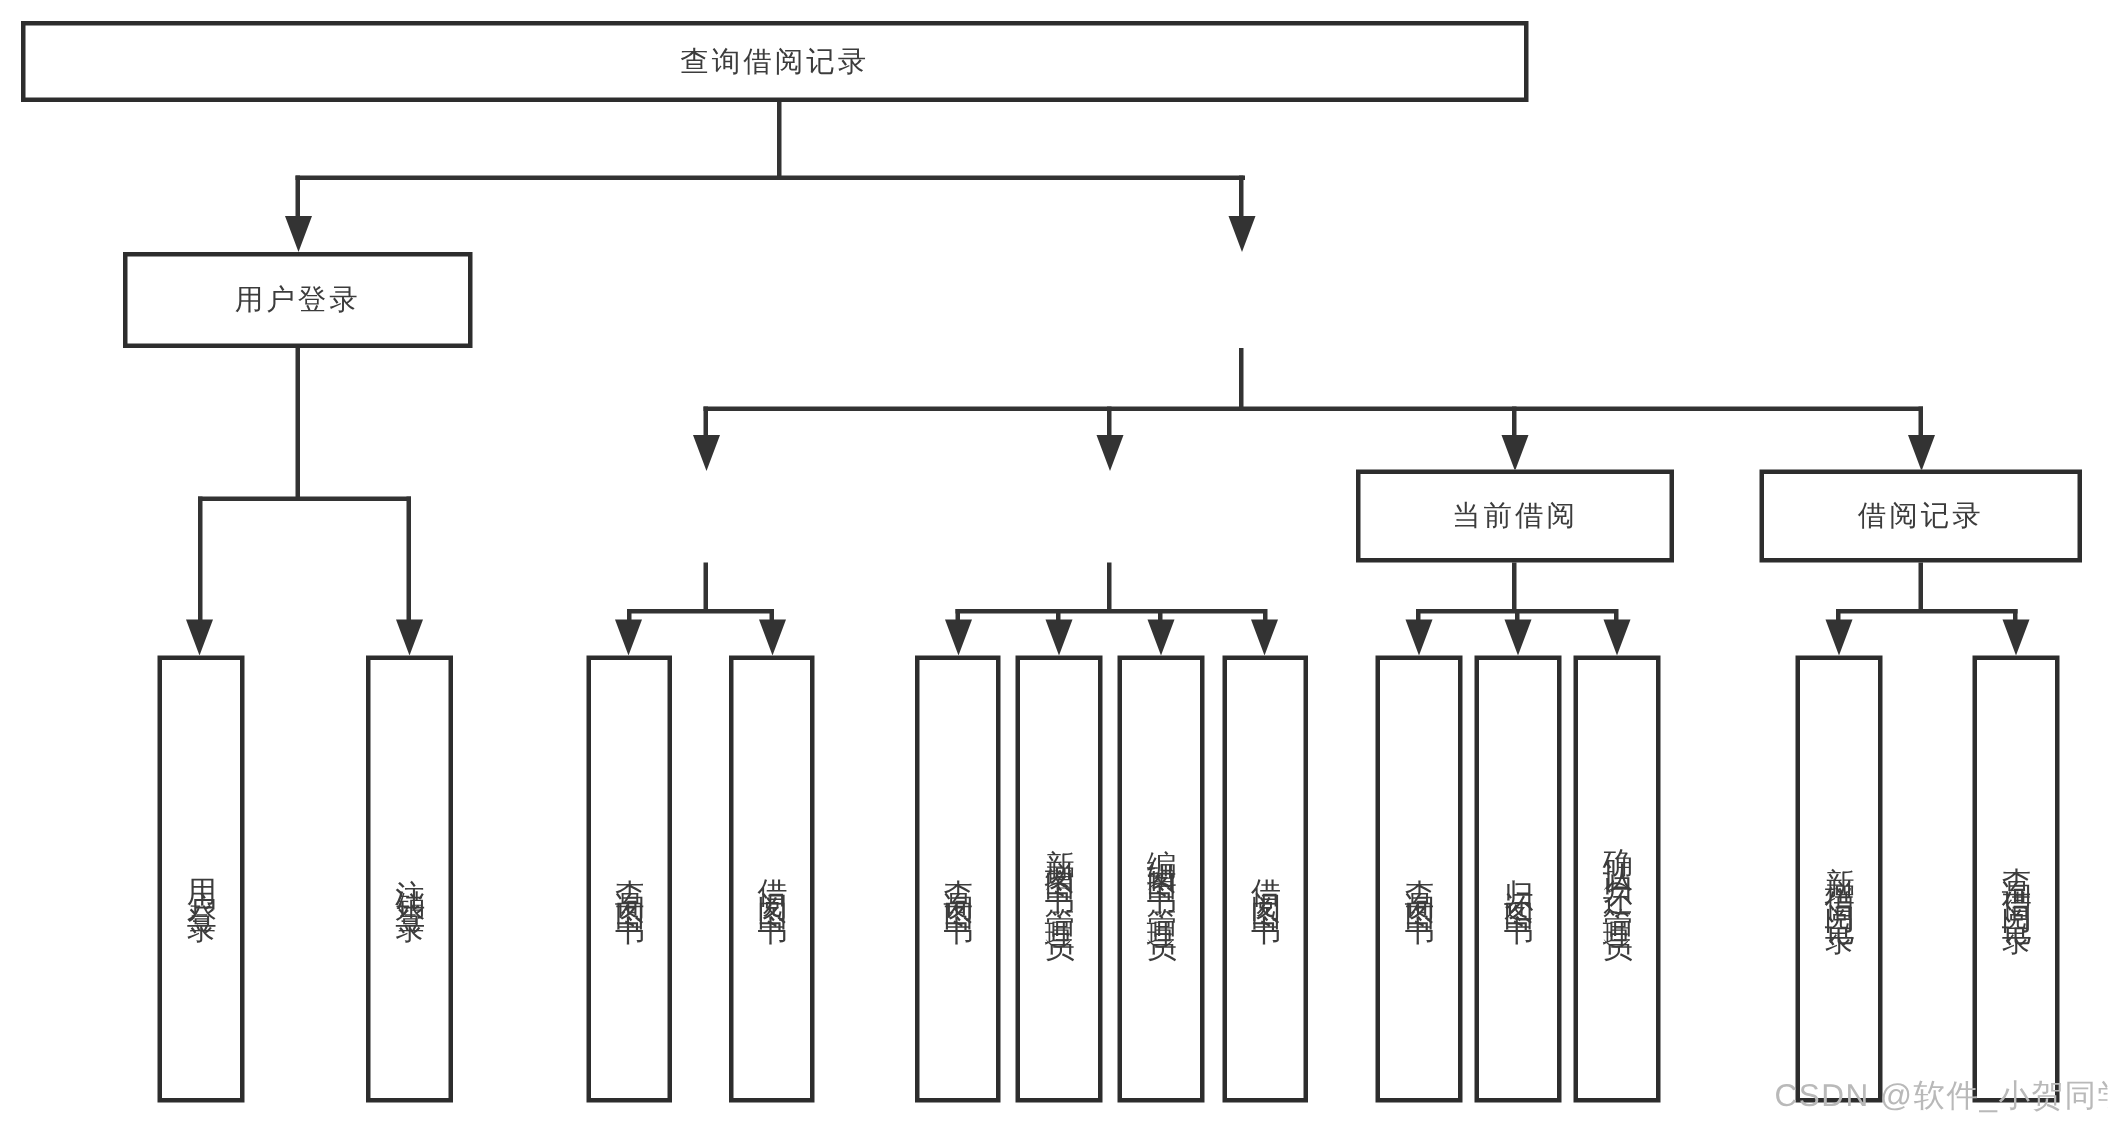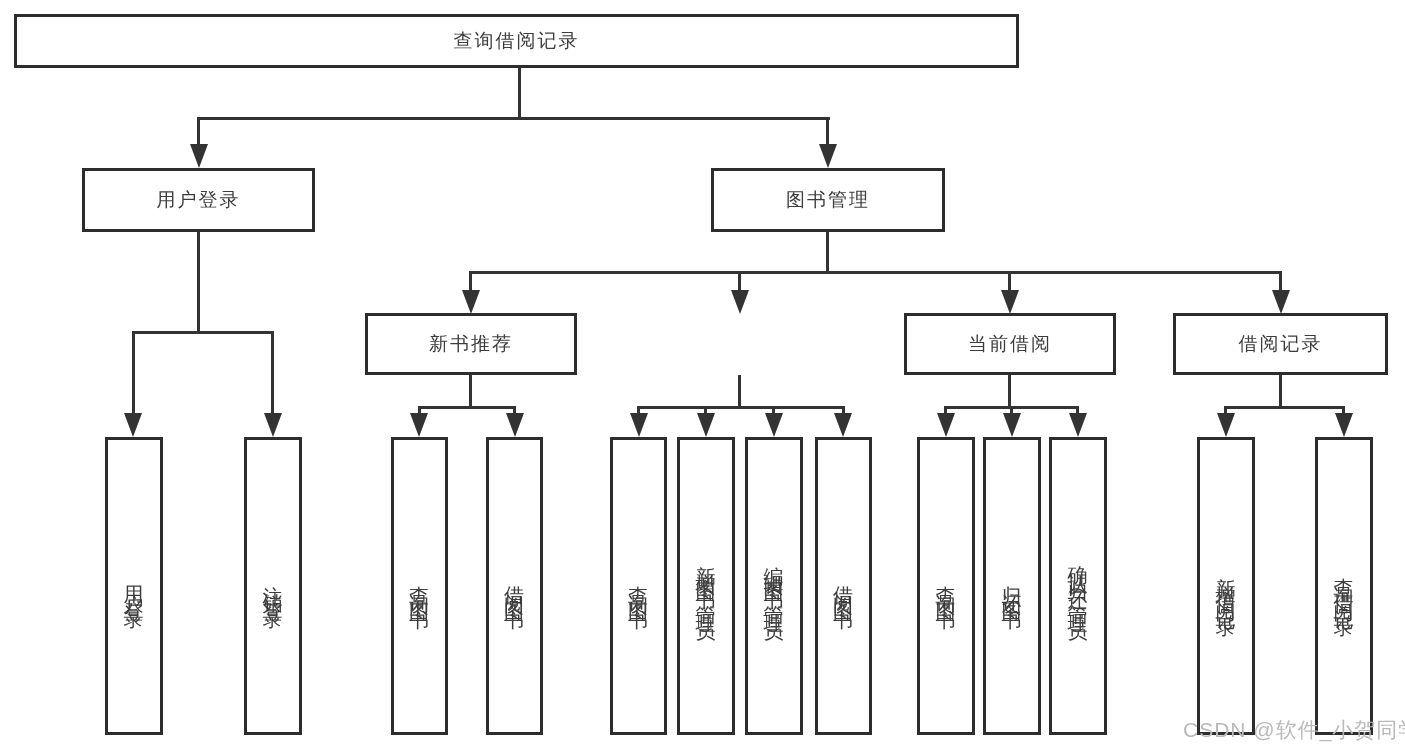--- a/index.html
+++ b/index.html
@@ -29,45 +29,39 @@
   <div class="line" style="left:518px;top:68px;width:3px;height:52px;"></div>
   <div class="line" style="left:197px;top:117px;width:633px;height:3px;"></div>
   <div class="line" style="left:197px;top:117px;width:3px;height:30px;"></div>
   <div class="tri" style="left:190px;top:144px;"></div>
   <div class="line" style="left:826px;top:117px;width:3px;height:30px;"></div>
   <div class="tri" style="left:819px;top:144px;"></div>
 
   <div class="node" style="left:82px;top:168px;width:233px;height:64px;">
       <span>用户登录</span>
     </div>
-  <div class="node" style="left:711px;top:168px;width:234px;height:64px;">
-      <span>图书管理</span>
-    </div>
 
   <div class="line" style="left:197px;top:232px;width:3px;height:101px;"></div>
   <div class="line" style="left:132px;top:331px;width:142px;height:3px;"></div>
   <div class="line" style="left:132px;top:331px;width:3px;height:83px;"></div>
   <div class="tri" style="left:124px;top:413px;"></div>
   <div class="line" style="left:271px;top:331px;width:3px;height:83px;"></div>
   <div class="tri" style="left:264px;top:413px;"></div>
 
   <div class="line" style="left:826px;top:232px;width:3px;height:42px;"></div>
   <div class="line" style="left:469px;top:271px;width:813px;height:3px;"></div>
   <div class="line" style="left:469px;top:271px;width:3px;height:21px;"></div>
   <div class="tri" style="left:462px;top:290px;"></div>
   <div class="line" style="left:738px;top:271px;width:3px;height:21px;"></div>
   <div class="tri" style="left:731px;top:290px;"></div>
   <div class="line" style="left:1008px;top:271px;width:3px;height:21px;"></div>
   <div class="tri" style="left:1001px;top:290px;"></div>
   <div class="line" style="left:1279px;top:271px;width:3px;height:21px;"></div>
   <div class="tri" style="left:1272px;top:290px;"></div>
 
-  <div class="node" style="left:365px;top:313px;width:212px;height:62px;">
-      <span>新书推荐</span>
-    </div>
   <div class="node" style="left:904px;top:313px;width:212px;height:62px;justify-content:center;">
       <span>当前借阅</span>
     </div>
   <div class="node" style="left:1173px;top:313px;width:215px;height:62px;">
       <span>借阅记录</span>
     </div>
 
   <div class="line" style="left:469px;top:375px;width:3px;height:33px;"></div>
   <div class="line" style="left:418px;top:406px;width:98px;height:3px;"></div>
   <div class="line" style="left:418px;top:406px;width:3px;height:10px;"></div>

